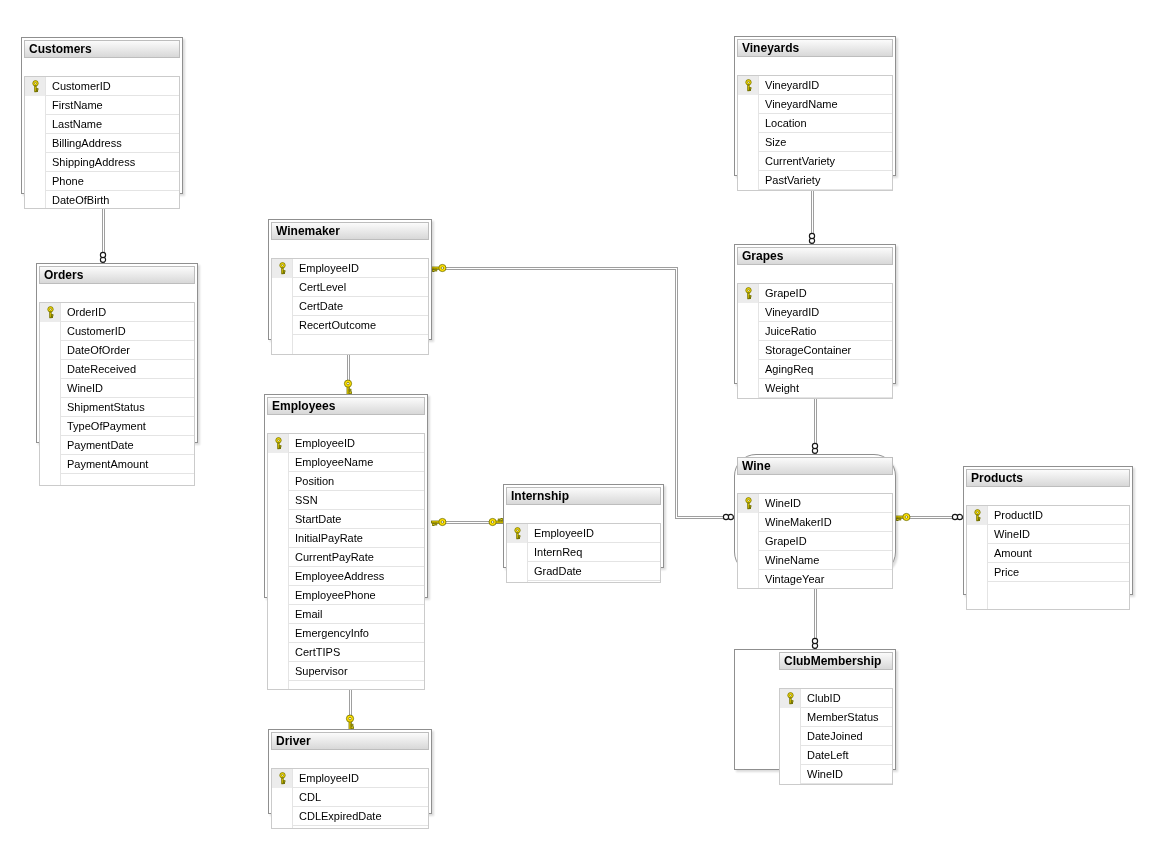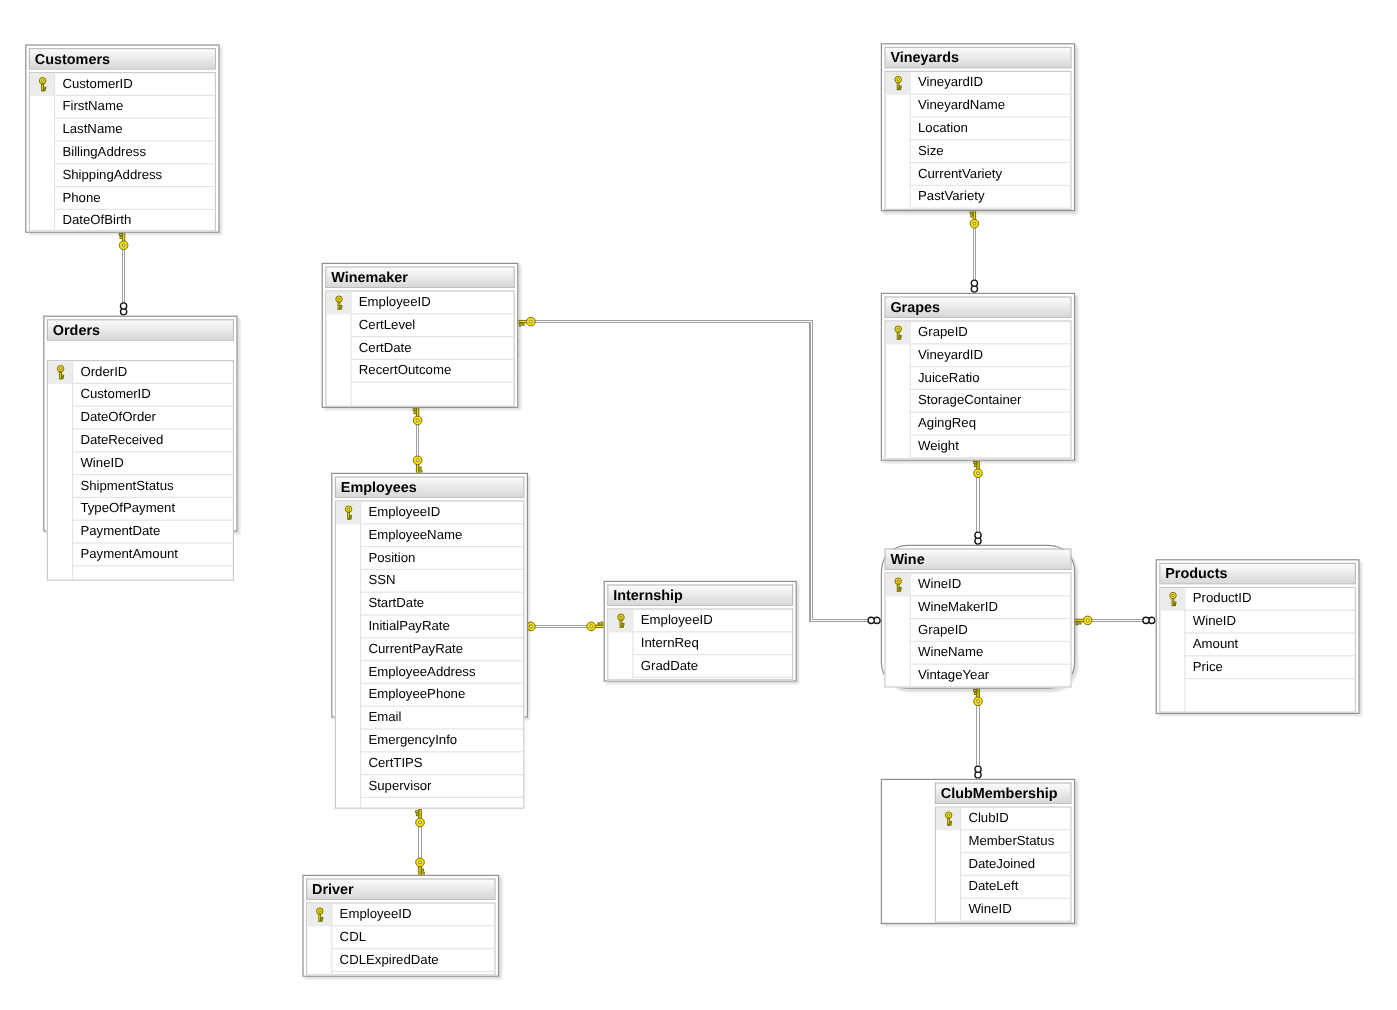--- a/index.html
+++ b/index.html
@@ -3,21 +3,21 @@
 <meta charset="utf-8">
 <style>
   html,body{margin:0;padding:0;background:#ffffff;}
   #canvas{position:relative;width:1164px;height:842px;background:var(--canvas-bg,#fff);
           font-family:"Liberation Sans","DejaVu Sans",sans-serif;overflow:hidden;}
   #rel-layer{position:absolute;left:0;top:0;z-index:1;}
   .entity{position:absolute;z-index:2;background:#fff;border:1px solid var(--table-border,#8f8f8f);
           padding:2px;box-sizing:border-box;box-shadow:2px 2px 2px rgba(0,0,0,0.14);}
   .entity-header{height:18px;line-height:17px;font-size:12px;font-weight:bold;color:#000;
           padding-left:4px;background:linear-gradient(var(--header-top,#fbfbfb),var(--header-bottom,#d8d8d8));
-          border:1px solid var(--header-border,#bdbdbd);box-sizing:border-box;margin-bottom:2px;
+          border:1px solid var(--header-border,#bdbdbd);box-sizing:border-box;margin-bottom:18px;
           overflow:hidden;white-space:nowrap;cursor:default;}
   .entity-grid{position:relative;border:1px solid var(--grid-border,#cbcbcb);overflow:hidden;background:#fff;}
   .key-col-line{position:absolute;left:20px;top:0;bottom:0;width:0;border-left:1px solid var(--row-divider,#e4e4e4);}
   .col-row{height:19px;display:flex;position:relative;}
   .cell-key{width:20px;flex:none;display:flex;align-items:center;justify-content:center;}
   .cell-key.pk{background:var(--pk-cell-bg,#ececec);}
   .cell-name{flex:1;font-size:11px;line-height:18px;color:#000;padding-left:7px;
           border-bottom:1px solid var(--row-divider,#e4e4e4);white-space:nowrap;overflow:hidden;}
   .rel-outer{stroke:var(--line-color,#9f9f9f);stroke-width:3;fill:none;}
   .rel-inner{stroke:#ffffff;stroke-width:1;fill:none;}
@@ -249,21 +249,21 @@
         <div class="col-row">
           <div class="cell-key"></div>
           <div class="cell-name">CertDate</div>
         </div>
         <div class="col-row">
           <div class="cell-key"></div>
           <div class="cell-name">RecertOutcome</div>
         </div>
       </div>
     </div>
-    <div class="entity" style="left: 276px; top: 394px; width: 164px; height: 204px;">
+    <div class="entity" style="left: 264px; top: 394px; width: 164px; height: 204px;">
       <div class="entity-header">Employees</div>
       <div class="entity-grid" style="height: 255px;">
         <div class="key-col-line"></div>
         <div class="col-row">
           <div class="cell-key pk">
             <svg width="11" height="13" viewBox="0 0 11 13">
               <circle cx="5.5" cy="3.3" r="2.7" class="pkgold"></circle>
               <circle cx="5.5" cy="3.3" r="0.95" fill="#ffffff" stroke="var(--key-stroke)" stroke-width="0.7"></circle>
               <rect x="4.7" y="5.8" width="1.5" height="6" class="pkgold"></rect>
               <rect x="6.2" y="8.6" width="1.8" height="1.2" class="pkgold"></rect>
@@ -341,21 +341,21 @@
         <div class="col-row">
           <div class="cell-key"></div>
           <div class="cell-name">InternReq</div>
         </div>
         <div class="col-row">
           <div class="cell-key"></div>
           <div class="cell-name">GradDate</div>
         </div>
       </div>
     </div>
-    <div class="entity" style="left: 252px; top: 729px; width: 164px; height: 85px;">
+    <div class="entity" style="left: 268px; top: 729px; width: 164px; height: 85px;">
       <div class="entity-header">Driver</div>
       <div class="entity-grid" style="height: 59px;">
         <div class="key-col-line"></div>
         <div class="col-row">
           <div class="cell-key pk">
             <svg width="11" height="13" viewBox="0 0 11 13">
               <circle cx="5.5" cy="3.3" r="2.7" class="pkgold"></circle>
               <circle cx="5.5" cy="3.3" r="0.95" fill="#ffffff" stroke="var(--key-stroke)" stroke-width="0.7"></circle>
               <rect x="4.7" y="5.8" width="1.5" height="6" class="pkgold"></rect>
               <rect x="6.2" y="8.6" width="1.8" height="1.2" class="pkgold"></rect>

